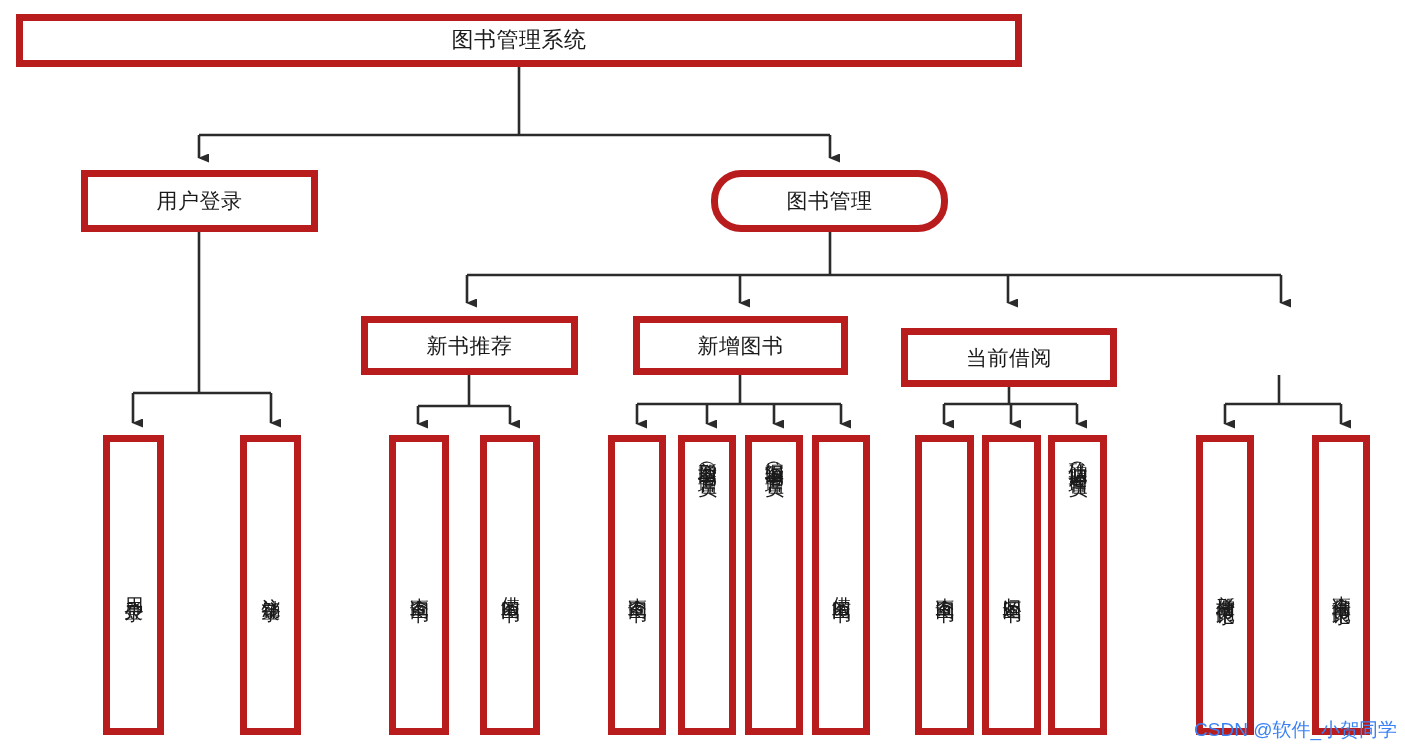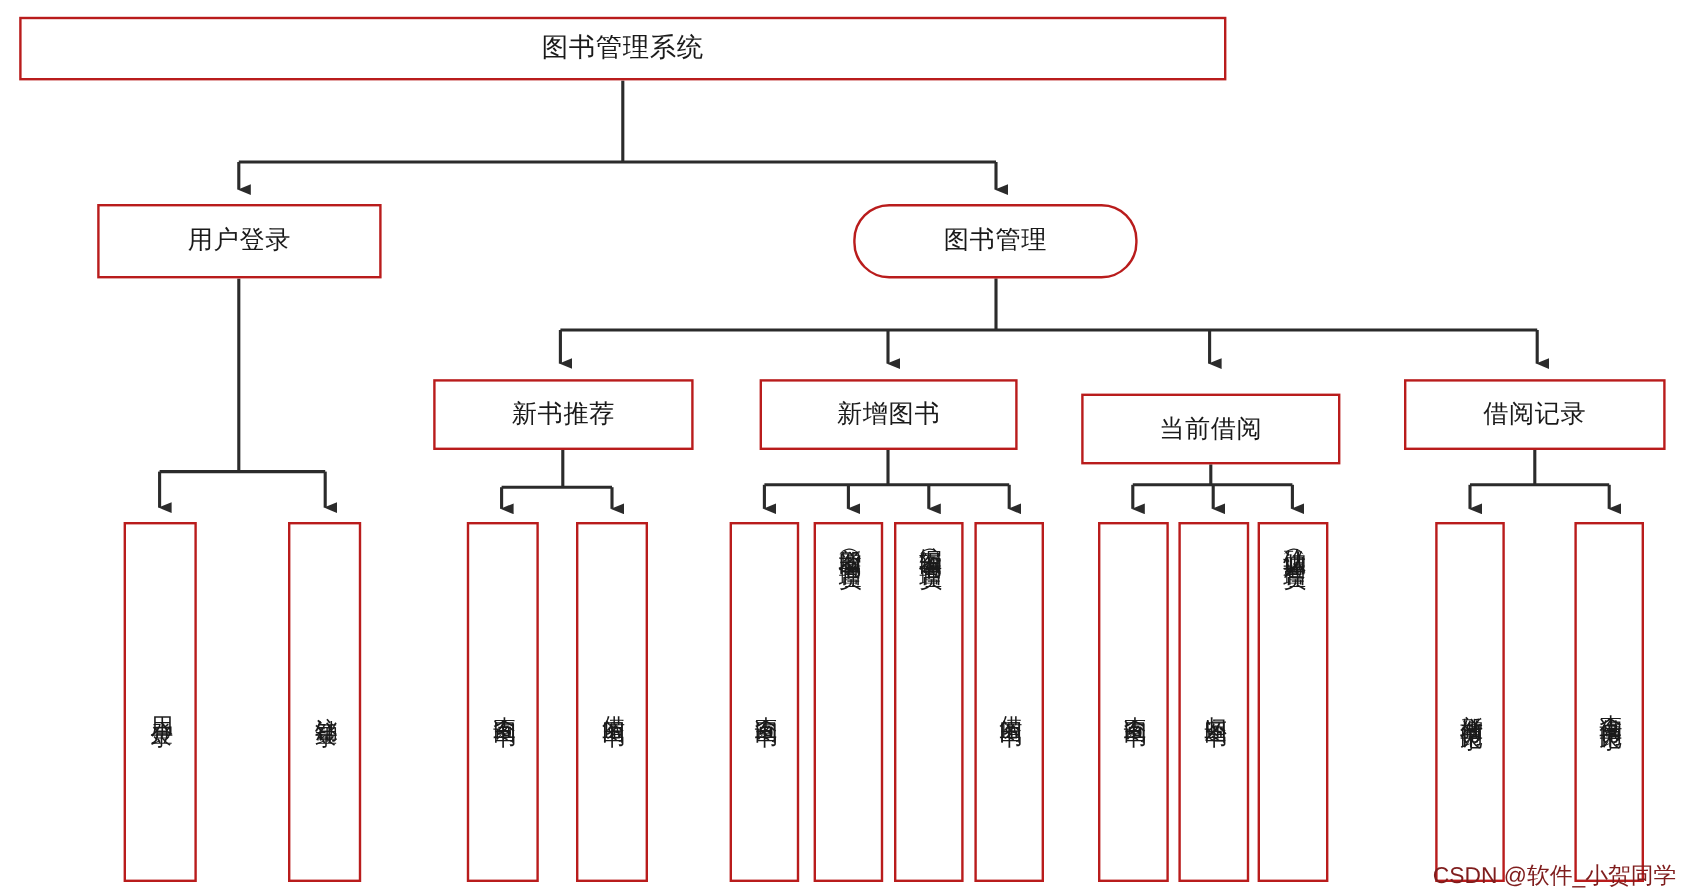--- a/index.html
+++ b/index.html
@@ -23,21 +23,21 @@
     left: 0;
     top: 0;
     width: 1405px;
     height: 747px;
     pointer-events: none;
   }
   .node {
     position: absolute;
     box-sizing: border-box;
     background: #ffffff;
-    border: 2px solid #b91c1c;
+    border: 7px solid #b91c1c;
     display: flex;
     align-items: center;
     justify-content: center;
     color: #1a1a1a;
     text-align: center;
   }
   .node .lbl {
     display: block;
     line-height: 1.22;
     letter-spacing: 0.5px;
@@ -61,21 +61,21 @@
     align-items: flex-start;
     justify-content: center;
     padding-top: 0;
   }
   .v-node.centered { align-items: center; }
   .watermark {
     position: absolute;
     right: 8px;
     bottom: 4px;
     font-size: 19px;
-    color: #7f1d1d;
+    color: #3b82f6;
     white-space: nowrap;
     user-select: none;
   }
 </style>
 </head>
 <body>
 
 <div id="canvas">
 
   <svg class="edges" viewBox="0 0 1405 747">
@@ -141,23 +141,20 @@
 
   <div class="node h-node" style="left:361px; top:316px; width:217px; height:59px;">
     <span class="lbl">新书推荐</span>
   </div>
   <div class="node h-node" style="left:633px; top:316px; width:215px; height:59px;">
     <span class="lbl">新增图书</span>
   </div>
   <div class="node h-node" style="left:901px; top:328px; width:216px; height:59px;">
     <span class="lbl">当前借阅</span>
   </div>
-  <div class="node h-node" style="left:1170px; top:316px; width:218px; height:59px;">
-    <span class="lbl">借阅记录</span>
-  </div>
 
   <div class="node v-node centered" style="left:103px; top:435px; width:61px; height:300px;">
     <span class="lbl">用户登录</span>
   </div>
   <div class="node v-node centered" style="left:240px; top:435px; width:61px; height:300px;">
     <span class="lbl">注销登录</span>
   </div>
   <div class="node v-node centered" style="left:389px; top:435px; width:60px; height:300px;">
     <span class="lbl">查询图书</span>
   </div>

